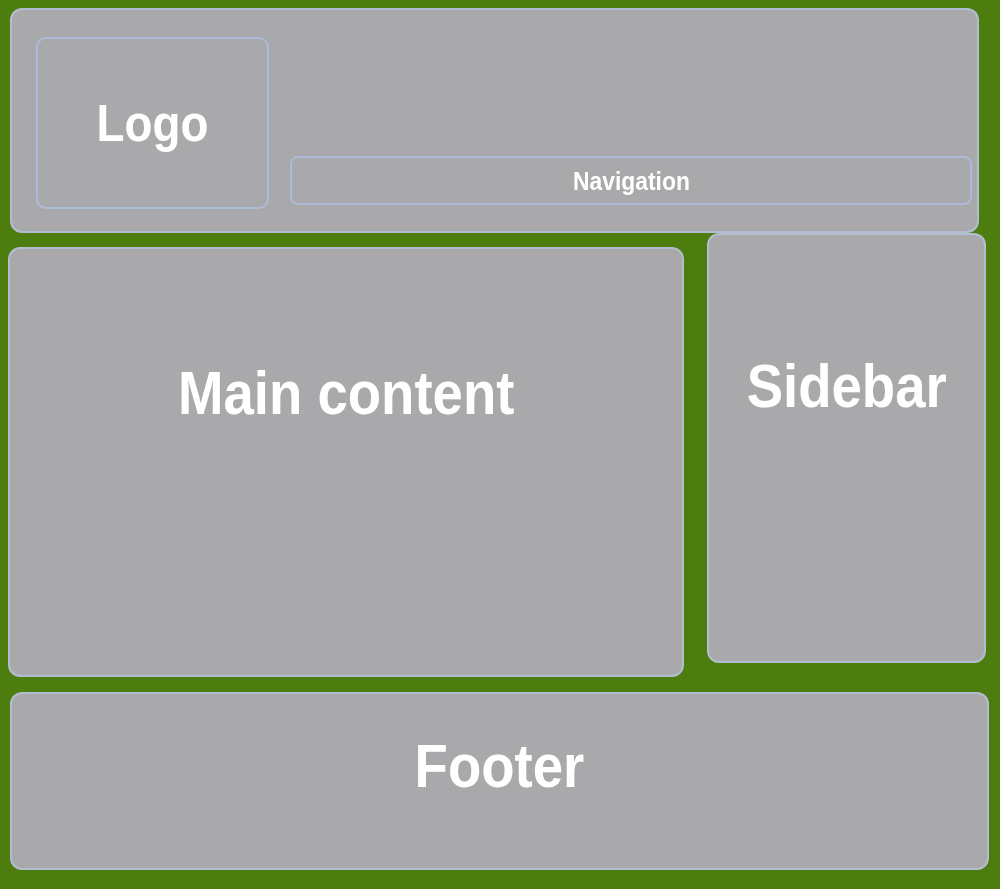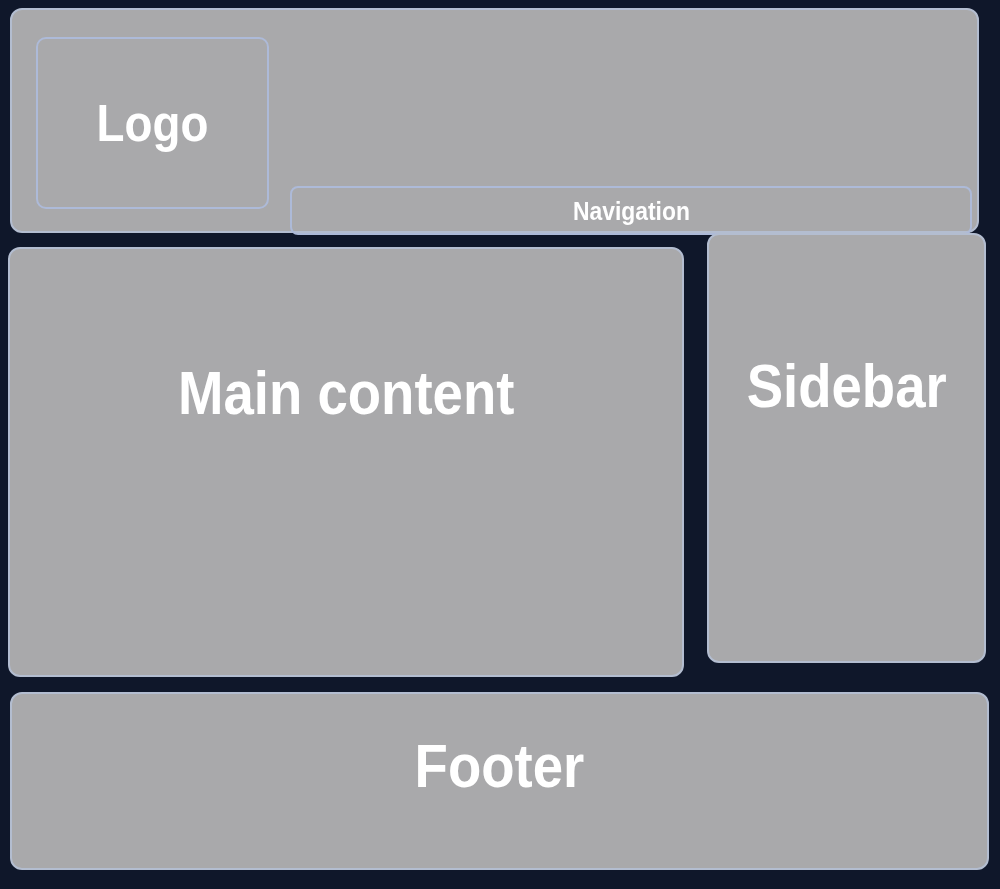--- a/index.html
+++ b/index.html
@@ -4,21 +4,21 @@
 <style>
   html, body {
     margin: 0;
     padding: 0;
     background: #ffffff;
   }
   .page {
     position: relative;
     width: 1000px;
     height: 889px;
-    background: #0f172a;
+    background: #4d7c0f;
     overflow: hidden;
     font-family: "Liberation Sans", sans-serif;
   }
   .box {
     position: absolute;
     background: #a9a9ab;
     border: 2px solid #b3bdd0;
     border-radius: 12px;
     box-sizing: border-box;
   }
@@ -39,21 +39,21 @@
   }
   
   .header      { left: 10px; top: 8px;   width: 969px; height: 225px; }
   .logo        { left: 24px; top: 27px;  width: 233px; height: 172px; border-radius: 10px;
                  display: flex; align-items: center; justify-content: center; }
   .logo .label { font-size: 52px; }
   .header-title{ position: absolute; left: 278px; top: 37px; width: 682px;
                  text-align: center; }
   .header-title .label { font-size: 62px; }
   .nav         { left: 278px; top: 146px; width: 682px; height: 49px; border-radius: 8px;
-                 display: flex; align-items: center; justify-content: center; margin-top: 30px; }
+                 display: flex; align-items: center; justify-content: center; }
   .nav .label  { font-size: 26px; }
   
   .main        { left: 8px;   top: 247px; width: 676px; height: 430px;
                  text-align: center; }
   .main .label { font-size: 62px; margin-top: 113px; }
   .sidebar     { left: 707px; top: 233px; width: 279px; height: 430px;
                  text-align: center; }
   .sidebar .label { font-size: 62px; margin-top: 120px; }
   
   .footer      { left: 10px;  top: 692px; width: 979px; height: 178px;

